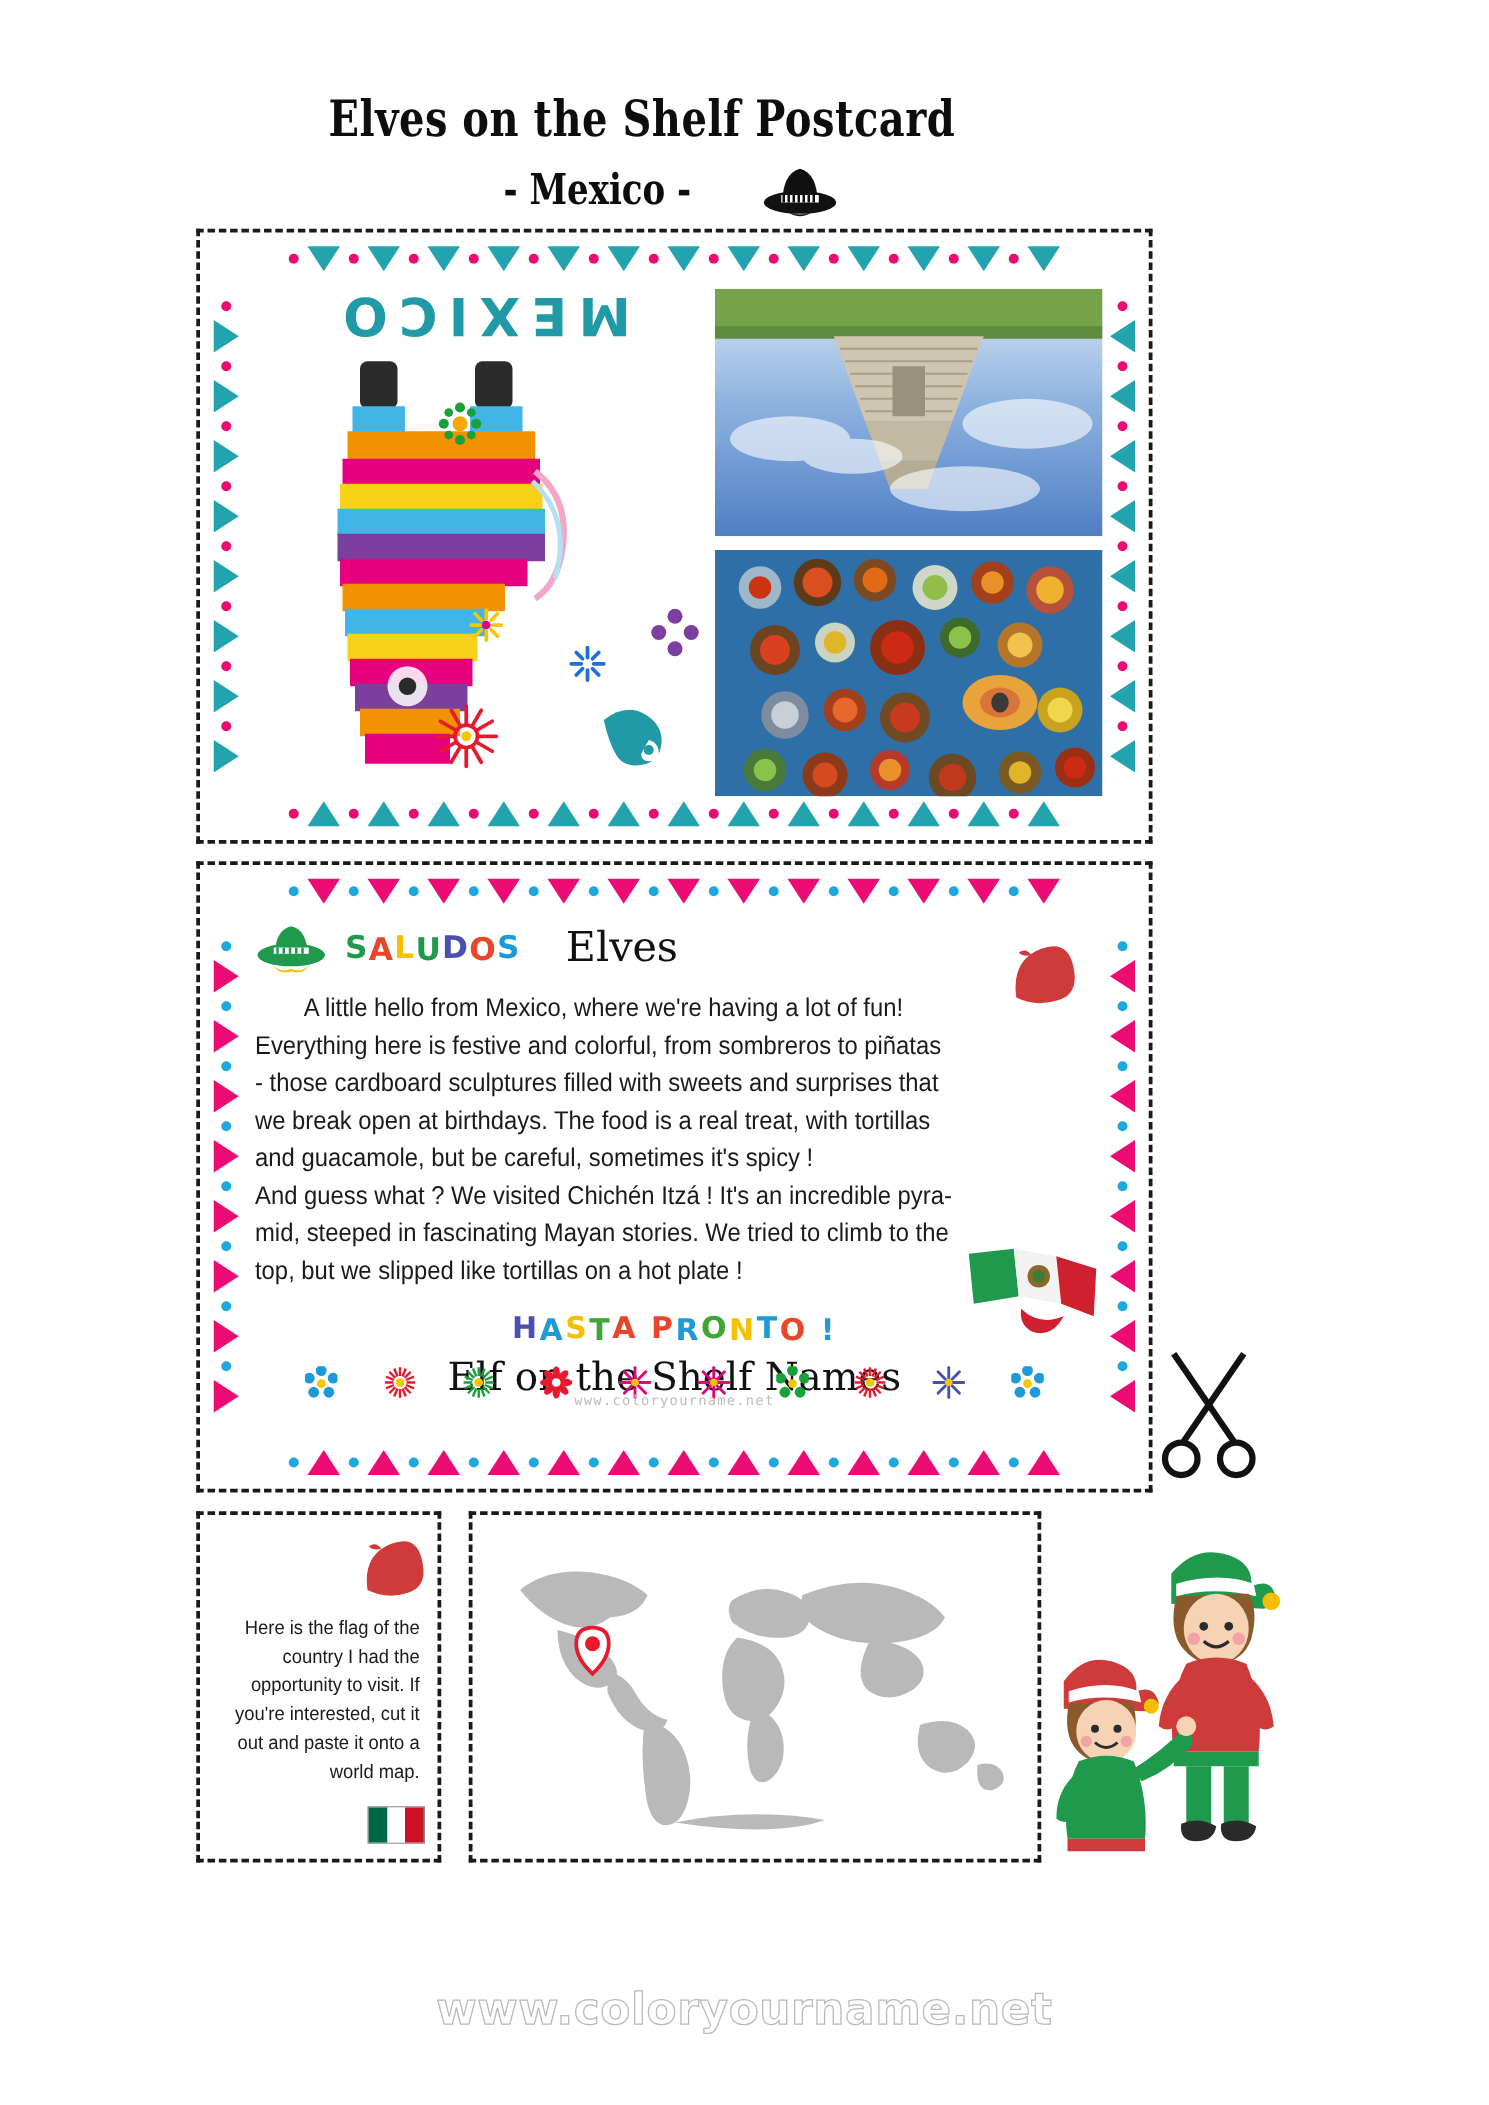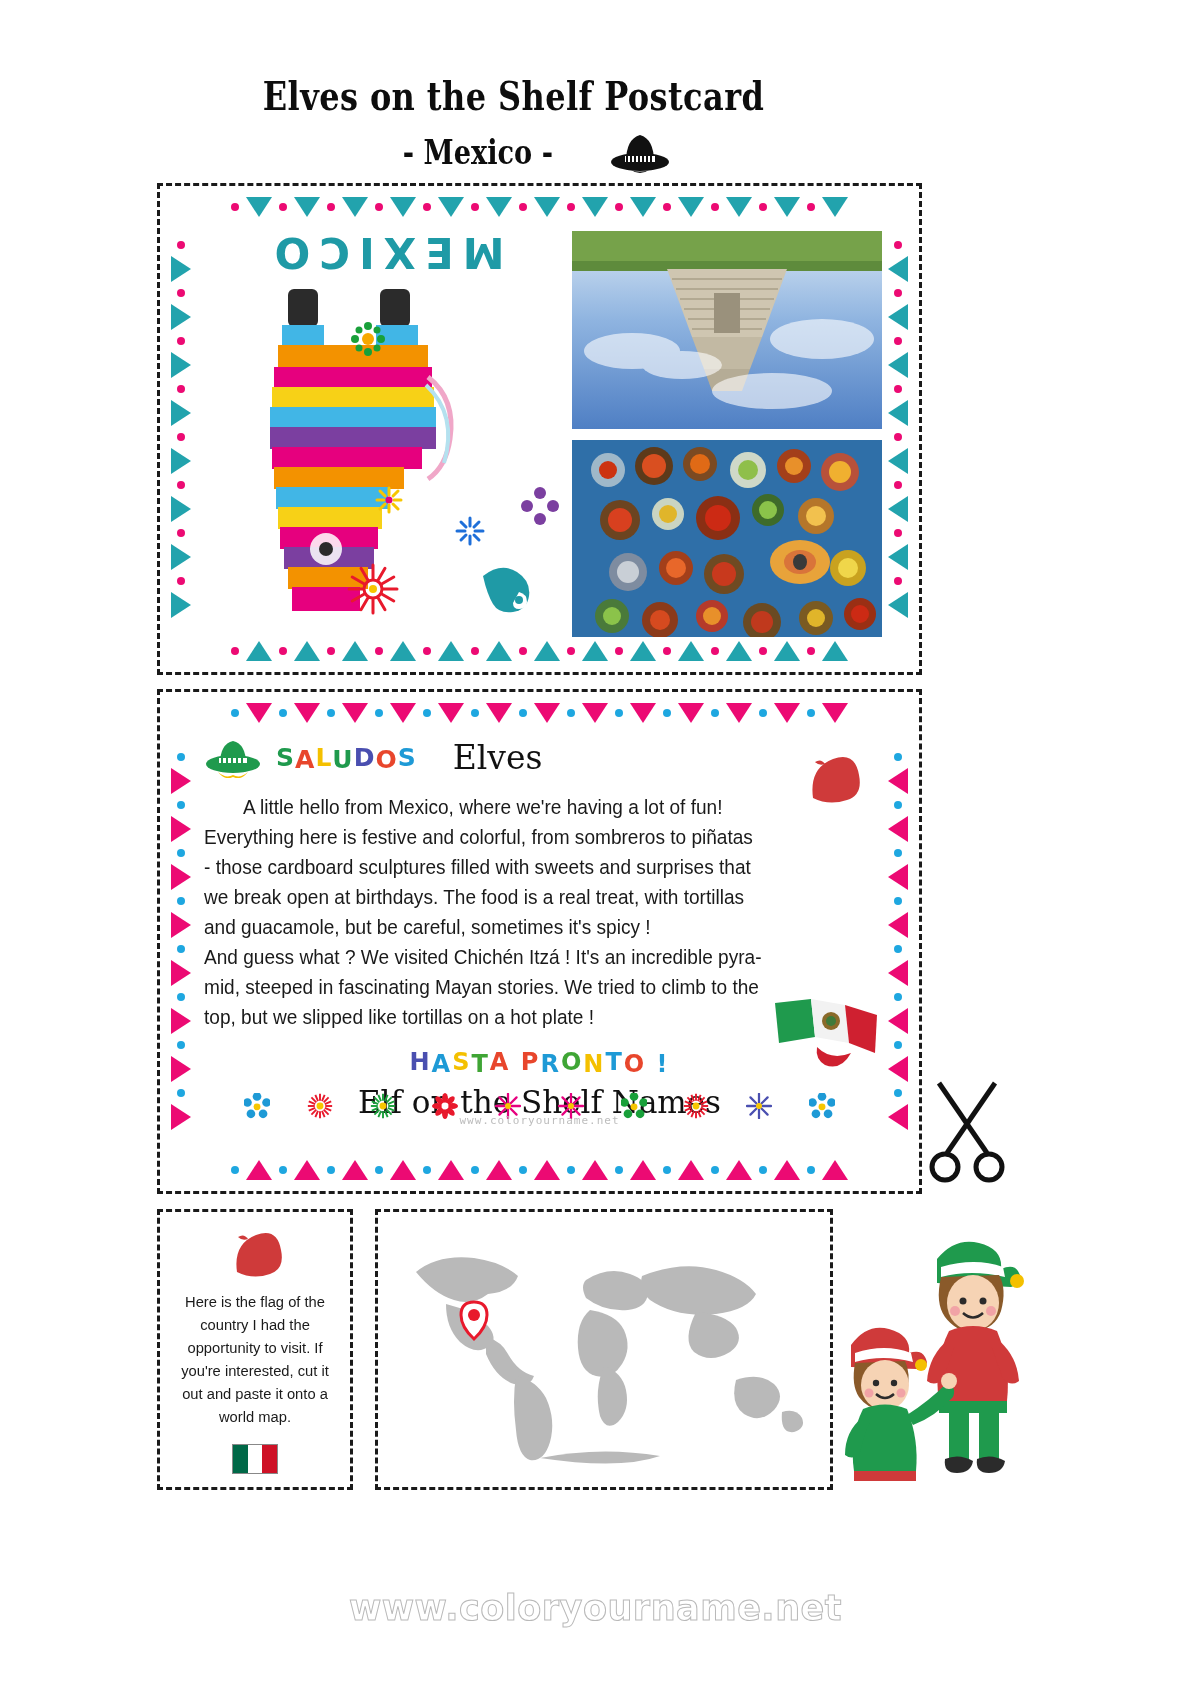--- a/index.html
+++ b/index.html
@@ -146,21 +146,21 @@
     display: flex; align-items: center; justify-content: space-between;
   }
   .wm-small {
     position: absolute; left: 0; right: 0; bottom: 30px;
     text-align: center;
     font-family: "DejaVu Sans Mono", monospace;
     font-size: 11px; color: #bdbdbd; letter-spacing: 1px;
   }
 
   
-  .flag-box-inner { position: absolute; left: 10px; right: 10px; top: 18px; bottom: 12px; text-align: center; }
+  .flag-box-inner { position: absolute; left: 10px; right: 10px; top: 18px; bottom: 12px; text-align: right; }
   .flag-instr {
     margin-top: 8px;
     font-family: "Liberation Sans", sans-serif;
     font-size: 15.5px; line-height: 23px; color: #1a1a1a;
     transform: scaleX(0.95);
   }
   .mex-flag { display: inline-block; width: 46px; height: 30px; border: 1px solid #888; }
   .mex-flag i { display: block; float: left; width: 33.34%; height: 100%; }
 
   

